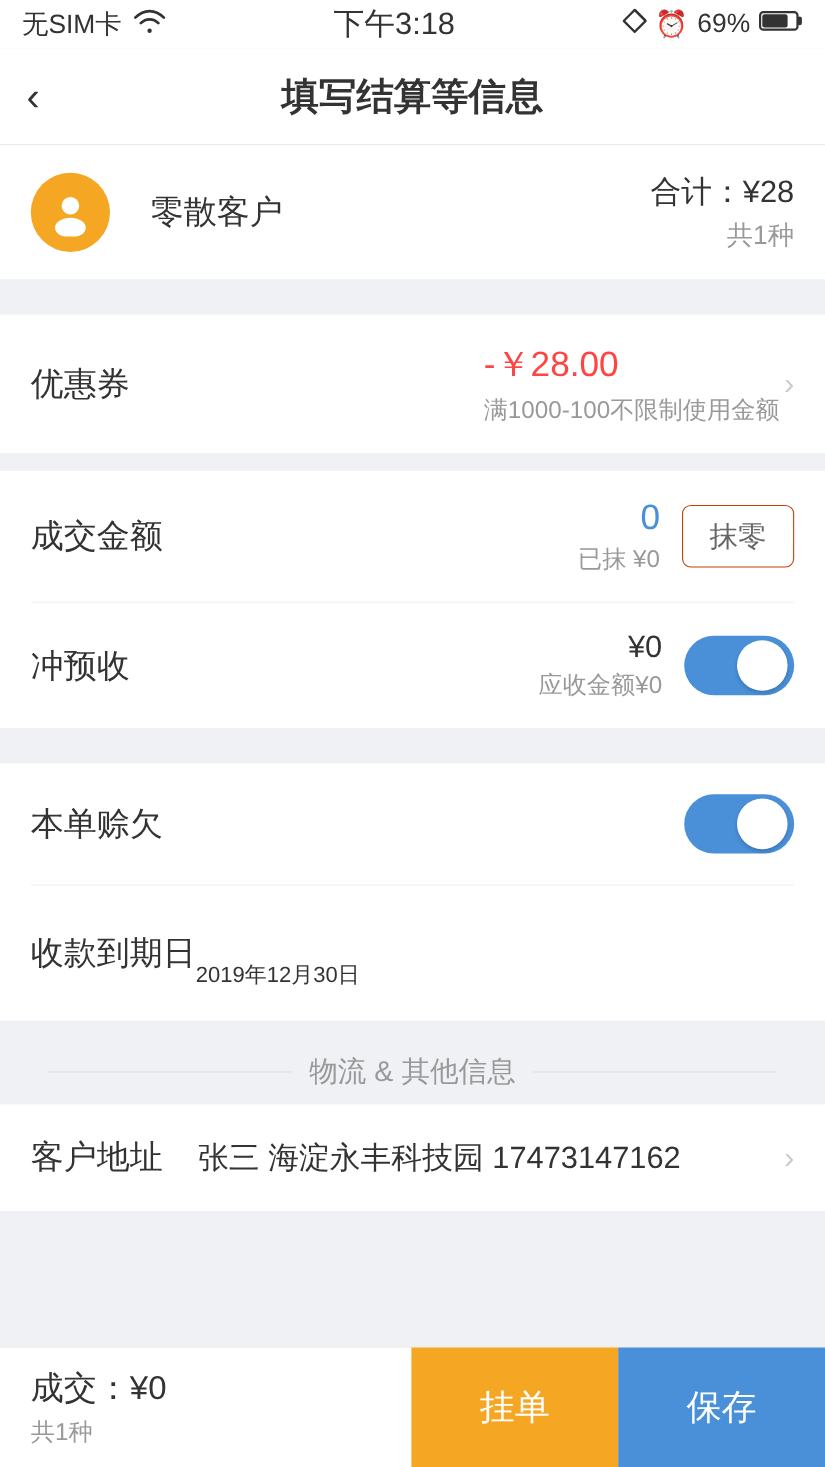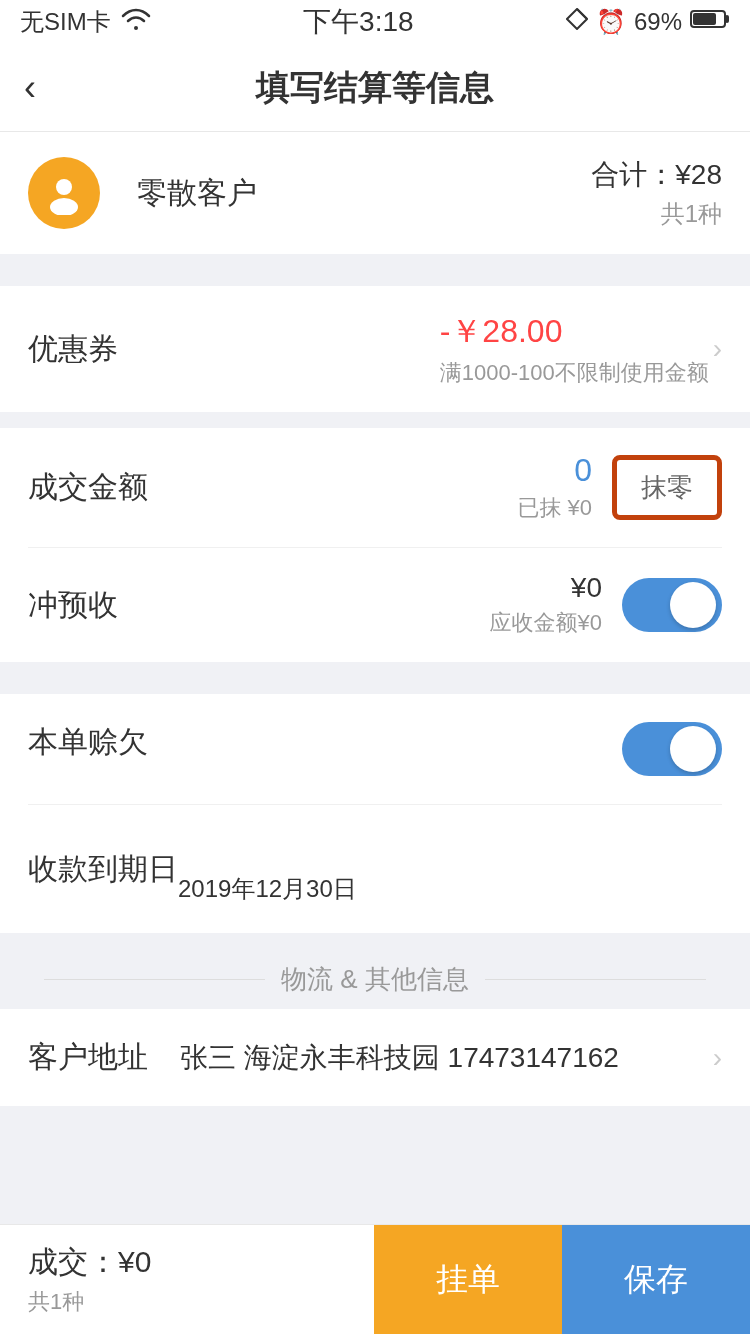--- a/index.html
+++ b/index.html
@@ -108,21 +108,21 @@
       align-items: center;
       justify-content: space-between;
       border-bottom: 1px solid #f0f0f0;
     }
     .deal-label { font-size: 30px; color: #333; }
     .deal-right { display: flex; align-items: center; gap: 20px; }
     .deal-value-wrap { text-align: right; }
     .deal-value { font-size: 32px; color: #4a90d9; font-weight: 500; }
     .deal-sub { font-size: 22px; color: #999; margin-top: 4px; }
     .round-btn {
-      border: 5px solid #c2410c;
+      border: 1px solid #c2410c;
       border-radius: 8px;
       padding: 10px 24px;
       font-size: 26px;
       color: #666;
       background: #fff;
       cursor: pointer;
     }
 
     
     .prepaid-row {
@@ -159,33 +159,34 @@
     
     .debt-section {
       background: #fff;
       padding: 0 28px;
       margin-top: 16px;
       margin-bottom: 0;
     }
     .debt-row {
       padding: 28px 0;
       display: flex;
+      align-items: center;
       justify-content: space-between;
       border-bottom: 1px solid #f0f0f0;
     }
     .debt-label { font-size: 30px; color: #333; }
 
     
     .due-date-row {
       padding: 28px 0;
       display: flex;
       align-items: center;
     }
     .due-date-label { font-size: 30px; color: #333; white-space: nowrap; }
-    .due-date-value { font-size: 24px; color: #333; margin-top: 40px; }
+    .due-date-value { font-size: 20px; color: #333; margin-top: 40px; }
     .logistics-divider {
       height: 60px;
       background: #f0f1f5;
       display: flex;
       align-items: center;
       justify-content: center;
     }
     .logistics-line {
       flex: 1;
       height: 1px;

